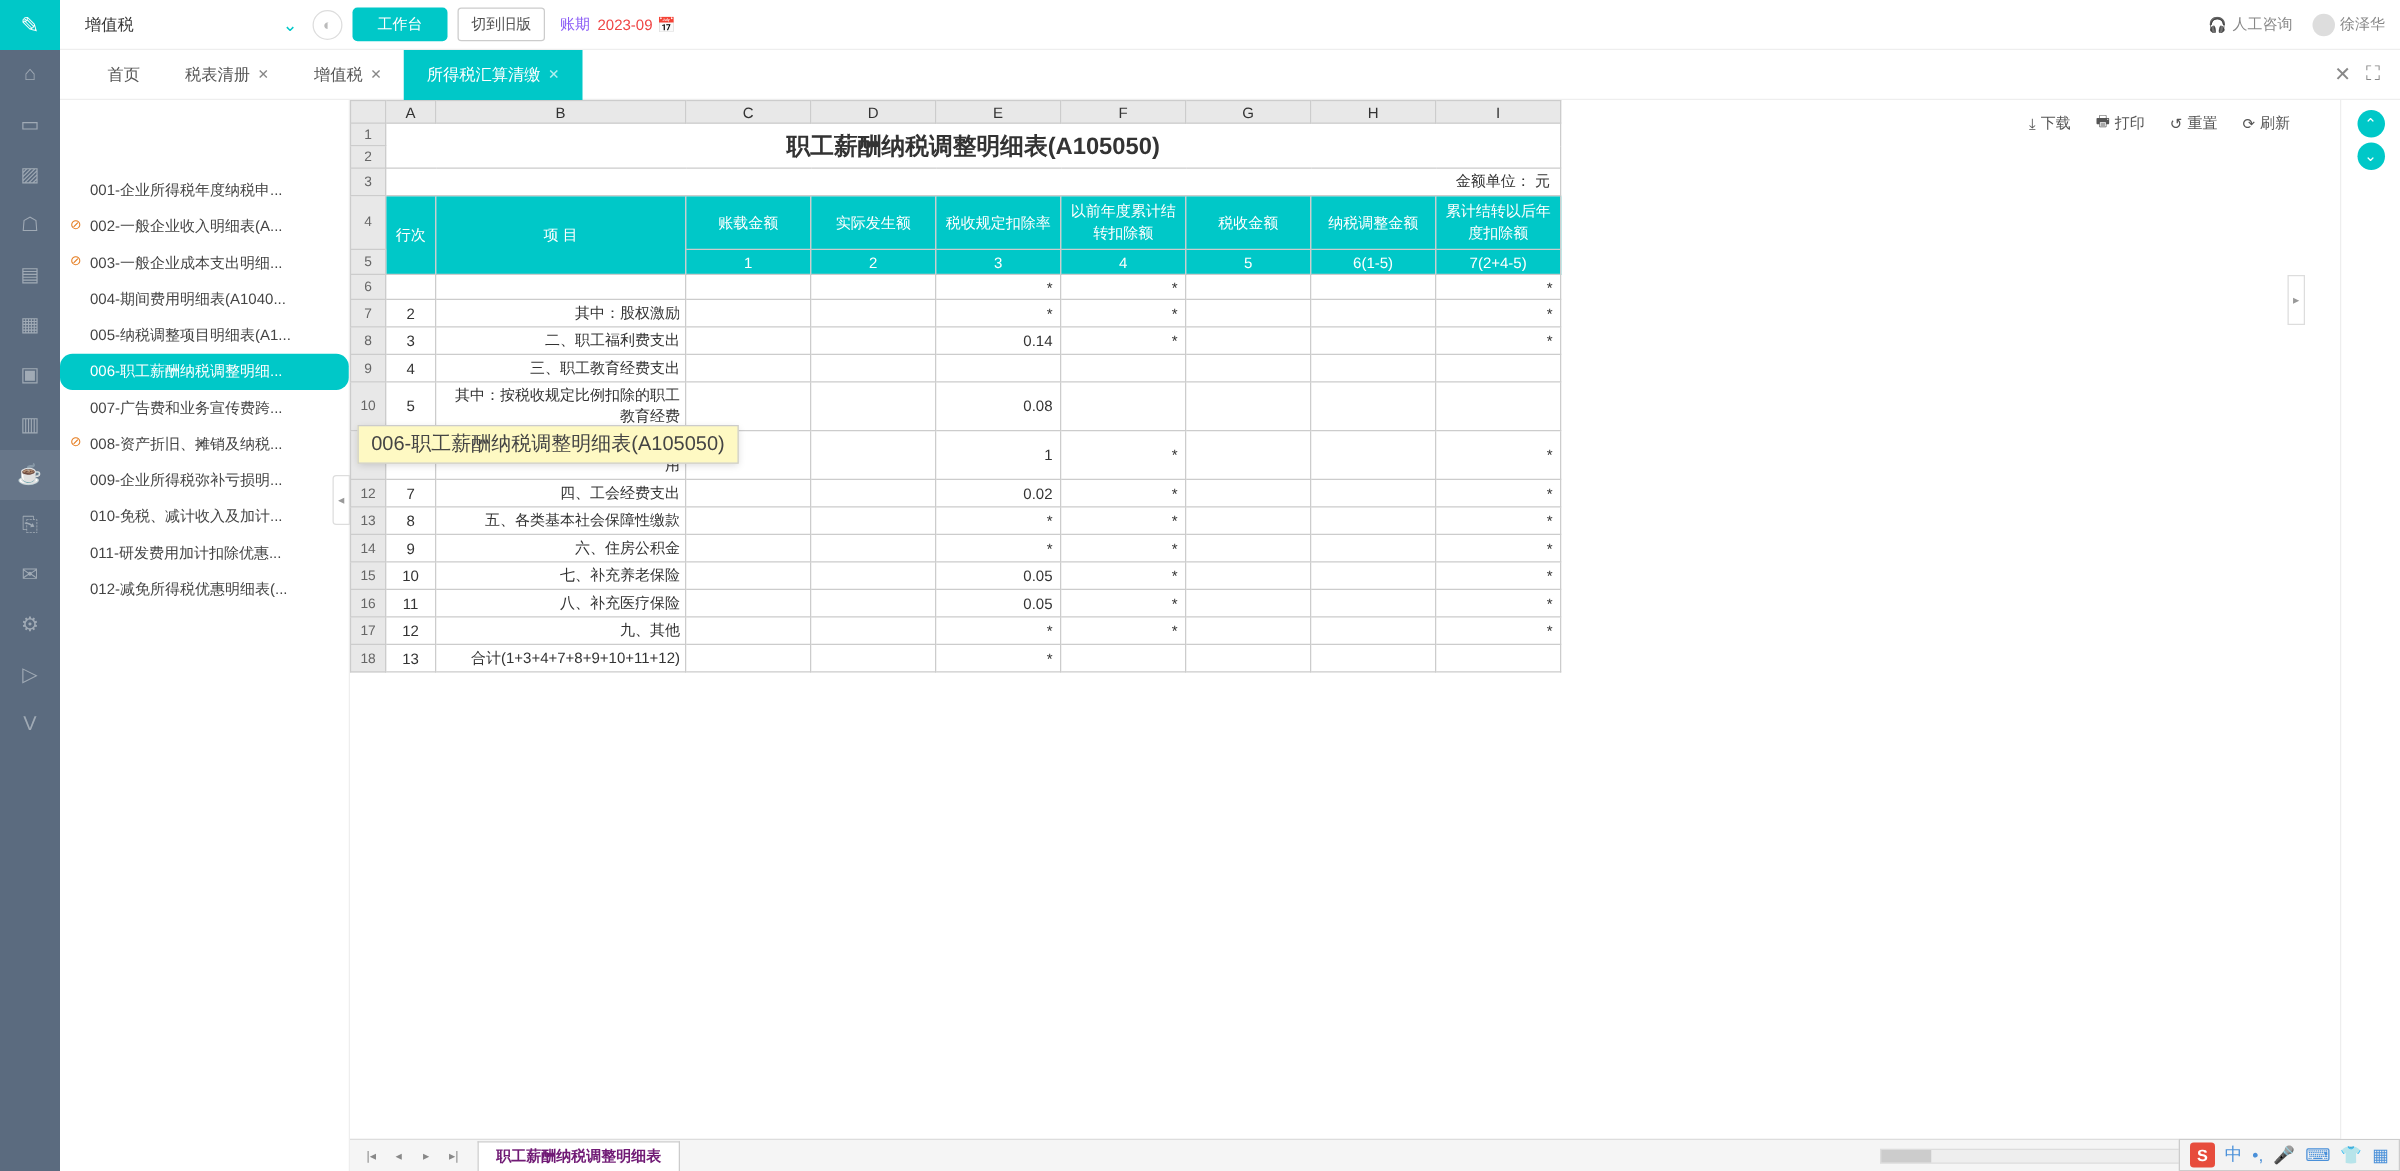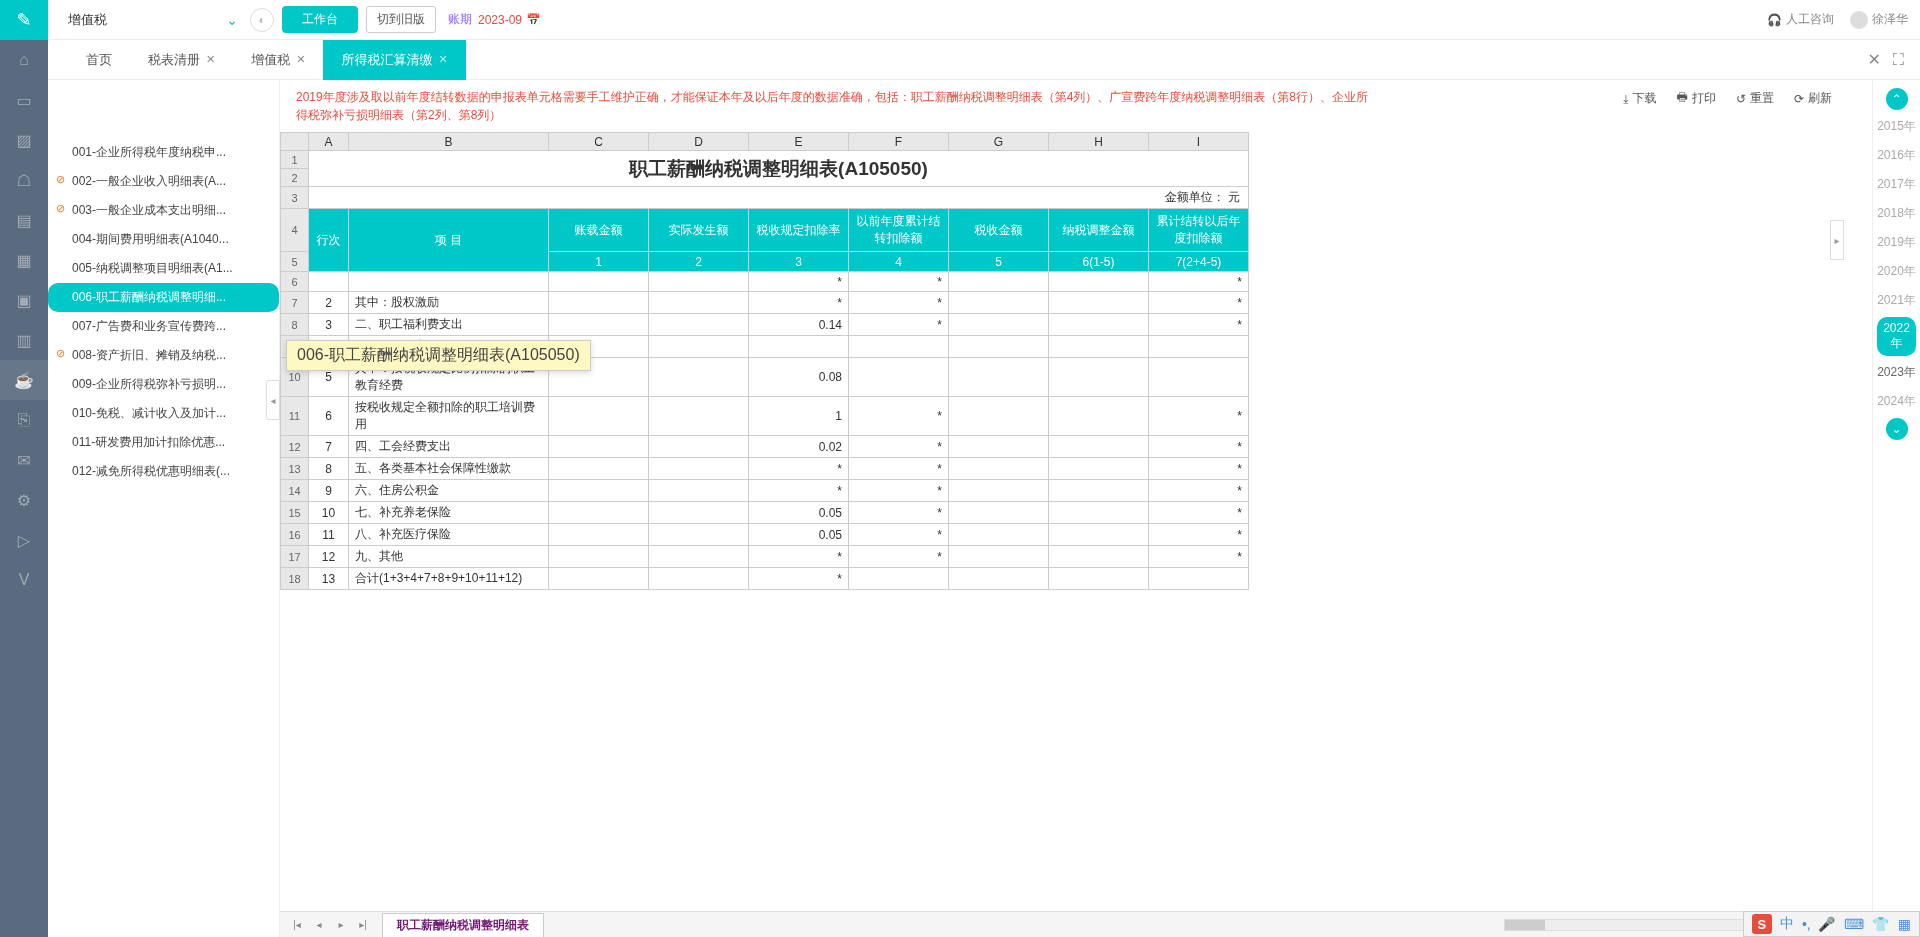--- a/index.html
+++ b/index.html
@@ -47,21 +47,21 @@
 table.sheet { border-collapse: collapse; font-size:12px; }
 table.sheet td, table.sheet th { border:1px solid #ccc; padding:0; }
 .row-header { background:#e8e8e8; text-align:center; color:#666; width:28px; font-size:11px;}
 .corner { background:#e8e8e8; width:28px; height:18px;}
 .title-cell { text-align:center; font-weight:bold; font-size:19px; height:36px; }
 .unit-cell { text-align:right; padding-right:8px !important; height:22px;}
 .hdr { background:#00c8c8; color:#fff; text-align:center; font-size:12px; padding:4px 2px !important; }
 .subhdr { background:#00c8c8; color:#fff; text-align:center; font-size:12px; height:20px;}
 .data-cell { height:20px; padding: 2px 4px !important; }
 .num-cell { text-align:right; padding-right:6px !important;}
-.txt-cell { text-align:left; padding-left:6px !important;}
+.txt-cell { text-align:right; padding-left:6px !important;}
 .center-cell { text-align:center; }
 .sheet-tabs { position:absolute; bottom:0; left:0; right:0; height:26px; border-top:1px solid #ddd; background:#f5f5f5; display:flex; align-items:center; padding-left:8px; gap:4px;}
 .sheet-nav-btn { width:18px; height:18px; display:flex; align-items:center; justify-content:center; color:#888; cursor:pointer; font-size:10px;}
 .sheet-tab { background:#fff; border:1px solid #ccc; border-bottom:none; padding:3px 14px; font-size:12px; color:#701a75; cursor:pointer; margin-left:6px;font-weight:bold;}
 .hscroll-track { margin-left:auto; width:360px; height:12px; background:#eee; border:1px solid #ddd; margin-right:8px; position:relative;}
 .hscroll-thumb{ position:absolute; left:0; top:0; bottom:0; width:40px; background:#ccc;}
 .years-panel { width:48px; background:#fff; border-left:1px solid #eee; display:flex; flex-direction:column; align-items:center; padding-top:6px; gap:0;}
 .year-nav { width:22px; height:22px; border-radius:50%; background:#00c8c8; color:#fff; display:flex; align-items:center; justify-content:center; cursor:pointer; font-size:12px; margin:2px 0;}
 .year-item { font-size:12px; color:#aaa; padding:6px 0; cursor:pointer; width:100%; text-align:center;}
 .year-item.near { color:#666;}
@@ -157,21 +157,20 @@
               <div class="tree-item">010-免税、减计收入及加计...</div>
               <div class="tree-item">011-研发费用加计扣除优惠...</div>
               <div class="tree-item">012-减免所得税优惠明细表(...</div>
             </div>
           <div class="collapse-handle">◂</div>
         </div>
         <div class="tooltip-pop">006-职工薪酬纳税调整明细表(A105050)</div>
 
         <div class="sheet-area">
           <div class="notice-row">
-            <div class="notice-bar">2019年度涉及取以前年度结转数据的申报表单元格需要手工维护正确，才能保证本年及以后年度的数据准确，包括：职工薪酬纳税调整明细表（第4列）、广宣费跨年度纳税调整明细表（第8行）、企业所得税弥补亏损明细表（第2列、第8列）</div>
             <div class="action-bar">
               <div class="act">
                   <span>⤓</span>
                   <span>下载</span>
                 </div>
               <div class="act">
                   <span>🖶</span>
                   <span>打印</span>
                 </div>
               <div class="act">
@@ -401,32 +400,20 @@
             <div class="sheet-tab">职工薪酬纳税调整明细表</div>
             <div class="hscroll-track">
                 <div class="hscroll-thumb"></div>
               </div>
           </div>
           <div class="expand-right">▸</div>
         </div>
 
         <div class="years-panel">
           <div class="year-nav">⌃</div>
-          <div id="years-container" style="width:100%;">
-              <div class="year-item">2015年</div>
-              <div class="year-item">2016年</div>
-              <div class="year-item">2017年</div>
-              <div class="year-item">2018年</div>
-              <div class="year-item">2019年</div>
-              <div class="year-item">2020年</div>
-              <div class="year-item">2021年</div>
-              <div class="year-item active">2022年</div>
-              <div class="year-item near">2023年</div>
-              <div class="year-item">2024年</div>
-            </div>
           <div class="year-nav">⌄</div>
         </div>
       </div>
     </div>
   </div>
 </div>
 
 <div class="ime-bar">
   <div class="ime-logo">S</div>
   <span class="ime-item">中</span>

